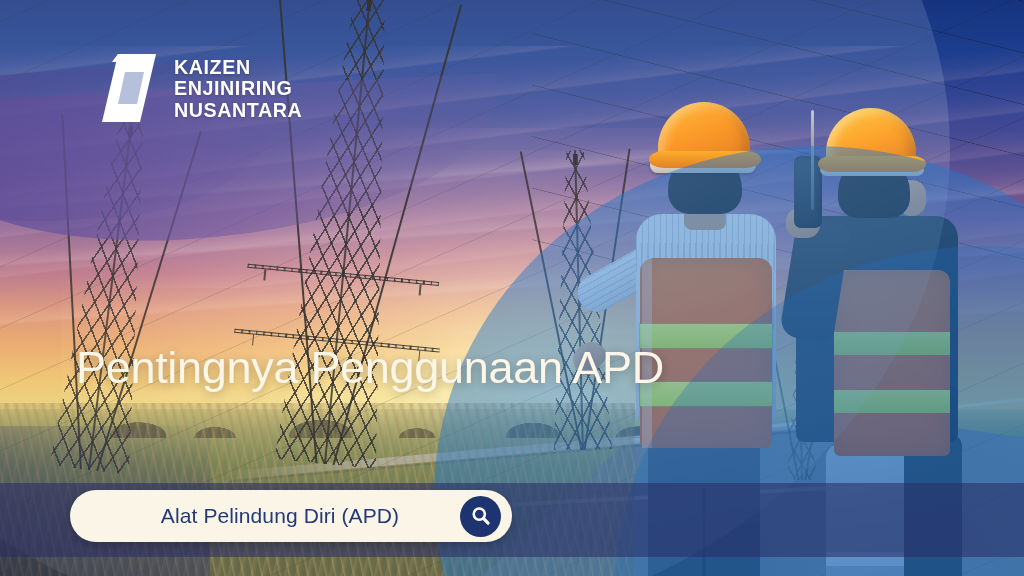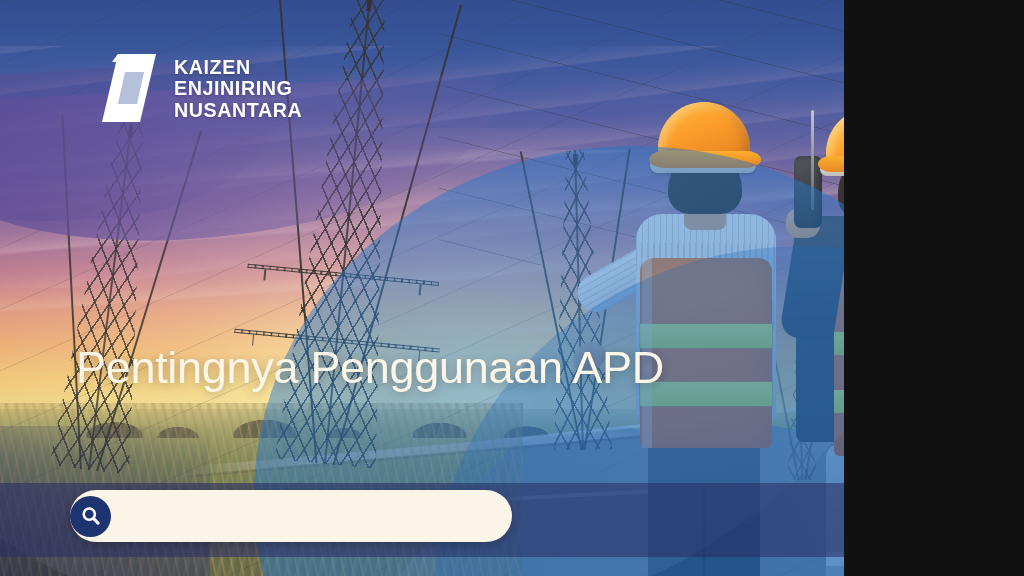--- a/index.html
+++ b/index.html
@@ -5,21 +5,21 @@
 <style>
   * { margin:0; padding:0; box-sizing:border-box; }
   html,body { background:#111; }
   body {
     font-family:"Liberation Sans", sans-serif;
     -webkit-font-smoothing:antialiased;
   }
 
   .banner {
     position:relative;
-    width:844px;
+    width:1024px;
     height:576px;
     overflow:hidden;
     background:#1b2f6e;
   }
 
   
   .photo { position:absolute; inset:0; overflow:hidden; }
   .sky2 {
     position:absolute; inset:0;
     background:
@@ -619,20 +619,21 @@
       <div>ENJINIRING</div>
       <div>NUSANTARA</div>
     </div>
   </div>
 
   <div class="headline">
     <div class="l1">Pentingnya Penggunaan APD</div>
   </div>
 
   <div class="cta-pill">
+    <span class="cta-label">Alat Pelindung Diri (APD)</span>
     <span class="cta-search">
       <svg width="24" height="24" viewBox="0 0 24 24" aria-hidden="true">
         <circle cx="10.3" cy="10.1" r="5.6" fill="none" stroke="#ffffff" stroke-width="2.6"></circle>
         <line x1="14.4" y1="14.4" x2="19.1" y2="19.2" stroke="#ffffff" stroke-width="3.1" stroke-linecap="round"></line>
       </svg>
     </span>
   </div>
 
 </div>
 

